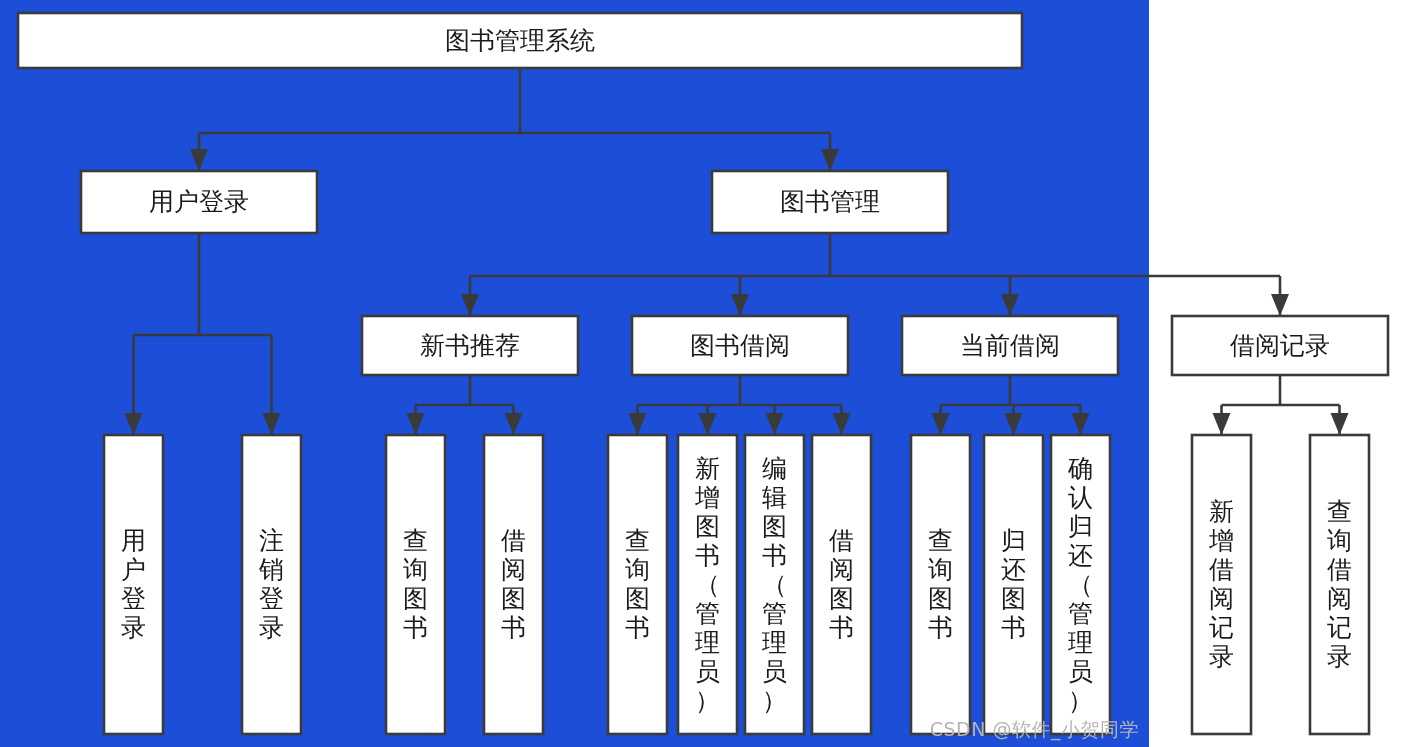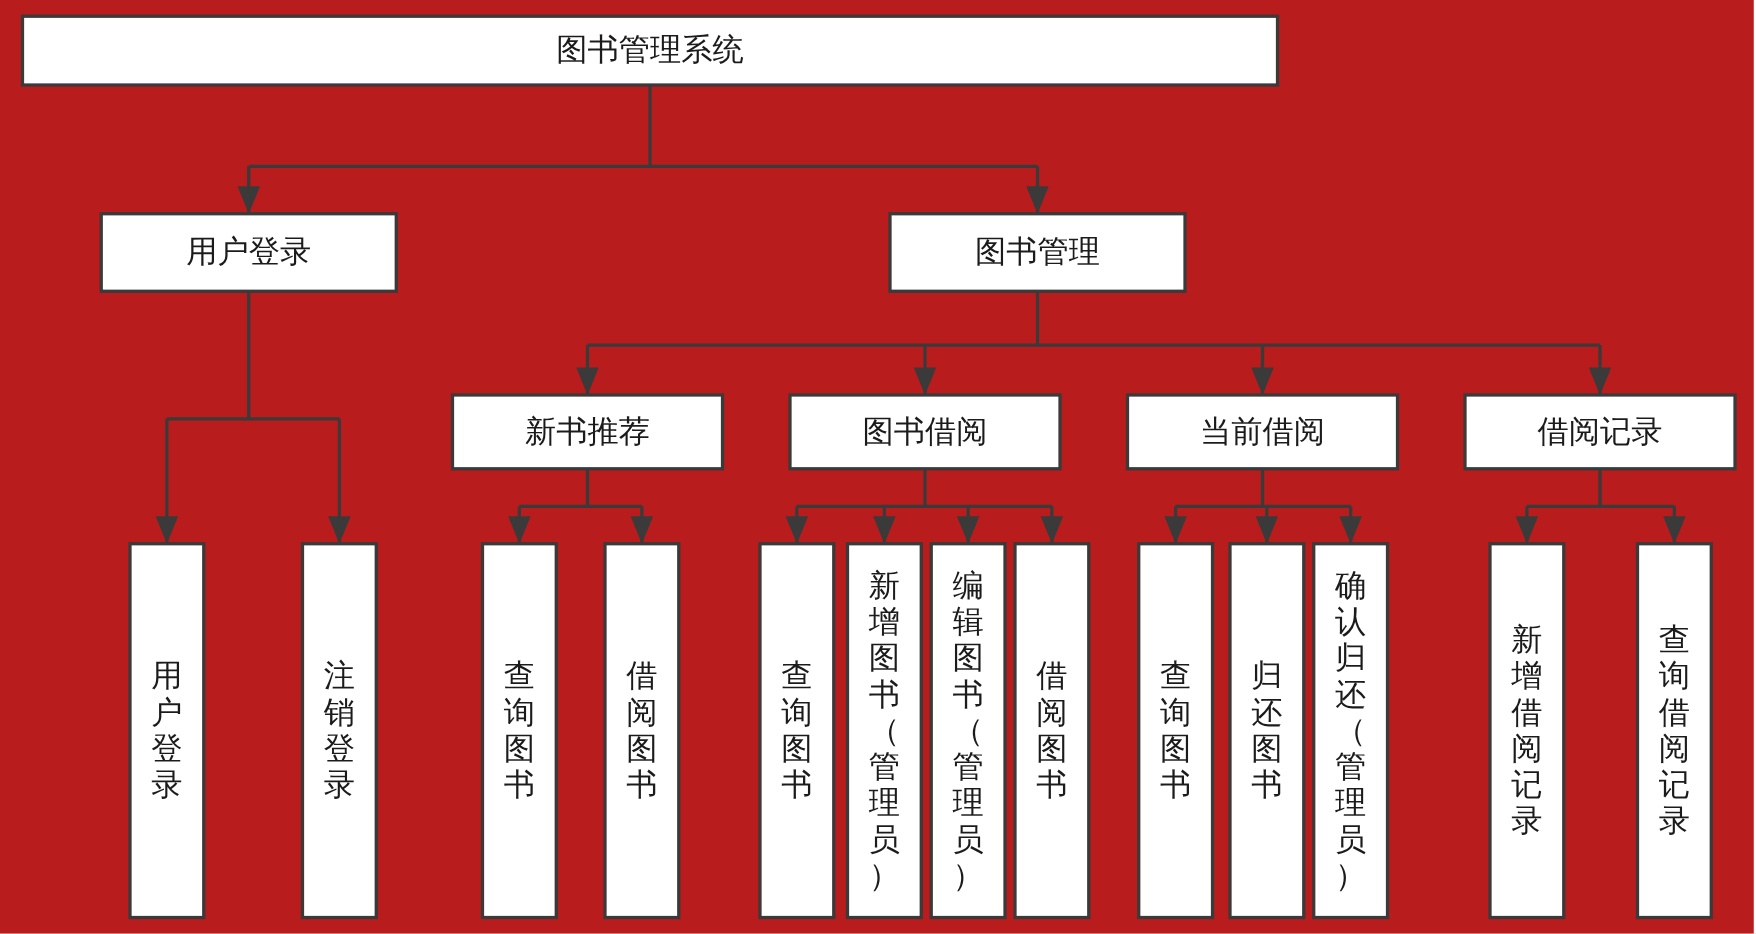--- a/index.html
+++ b/index.html
@@ -9,23 +9,23 @@
     background: #ffffff;
   }
   body {
     width: 1405px;
     height: 747px;
     overflow: hidden;
     font-family: "DejaVu Sans", "Liberation Sans", sans-serif;
   }
   #diagram-root {
     position: relative;
-    width: 1403px;
+    width: 1149px;
     height: 747px;
-    background: #b91c1c;
+    background: #1d4ed8;
   }
   svg#flow-svg {
     position: absolute;
     left: 0;
     top: 0;
     width: 1405px;
     height: 747px;
     display: block;
   }
   .node-rect {
@@ -217,13 +217,14 @@
         <g>
           <rect class="node-rect" x="1192" y="435" width="59" height="299"></rect>
           <text class="node-label-v" x="1221.5" y="520.12" font-size="25"><tspan x="1221.5" dy="0">新</tspan><tspan x="1221.5" dy="29">增</tspan><tspan x="1221.5" dy="29">借</tspan><tspan x="1221.5" dy="29">阅</tspan><tspan x="1221.5" dy="29">记</tspan><tspan x="1221.5" dy="29">录</tspan></text>
         </g>
         <g>
           <rect class="node-rect" x="1310" y="435" width="59" height="299"></rect>
           <text class="node-label-v" x="1339.5" y="520.12" font-size="25"><tspan x="1339.5" dy="0">查</tspan><tspan x="1339.5" dy="29">询</tspan><tspan x="1339.5" dy="29">借</tspan><tspan x="1339.5" dy="29">阅</tspan><tspan x="1339.5" dy="29">记</tspan><tspan x="1339.5" dy="29">录</tspan></text>
         </g>
       </g>
   </svg>
+  <div class="watermark">CSDN @软件_小贺同学</div>
 </div>
 
 </body></html>

